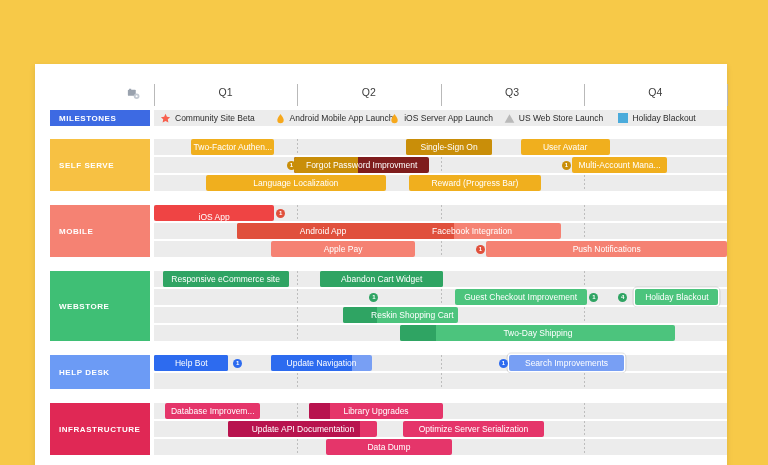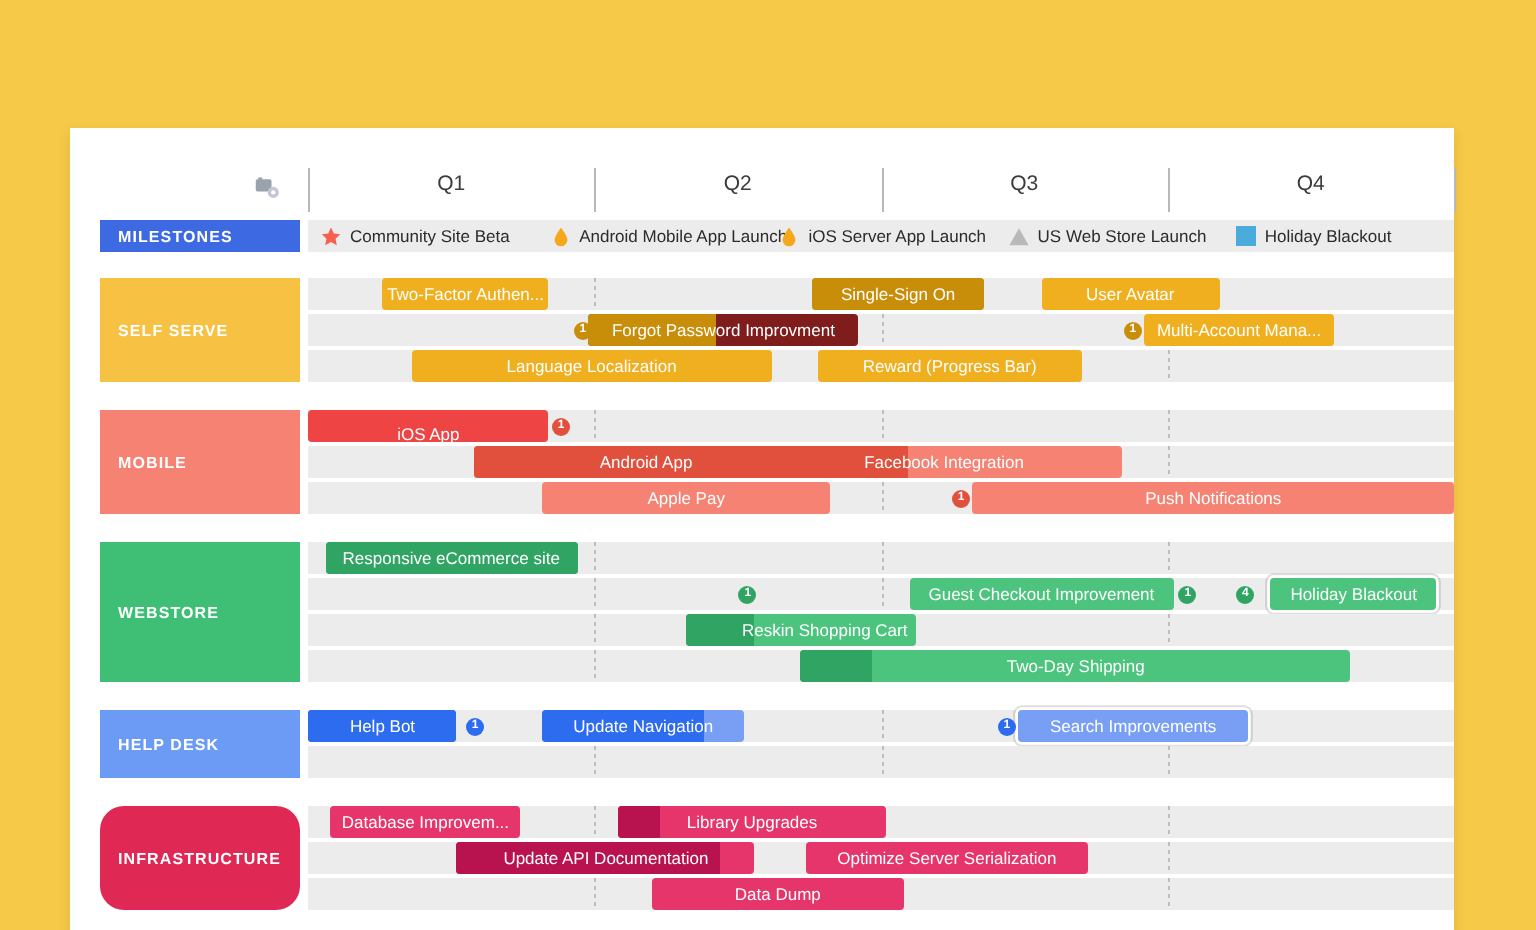--- a/index.html
+++ b/index.html
@@ -244,20 +244,24 @@
         <div class="group" style="top: 161px; height: 70px;">
           <div class="group-label" style="top: 0px; height: 70px; background: rgb(63, 191, 117);">WEBSTORE</div>
           <div class="lane" style="top: 0px;"></div>
           <div class="vsep" style="left: 262.25px; top: 0px; height: 16px;"></div>
           <div class="vsep" style="left: 405.5px; top: 0px; height: 16px;"></div>
           <div class="vsep" style="left: 548.75px; top: 0px; height: 16px;"></div>
           <div class="bar" style="left: 127.595px; width: 126.06px; top: 0px; background: rgb(76, 196, 125);">
             <div class="progress" style="width: 100%; background: rgb(47, 164, 99);"></div>
             <span class="bar-label">Responsive eCommerce site</span>
           </div>
+          <div class="bar" style="left: 285.17px; width: 123.195px; top: 0px; background: rgb(76, 196, 125);">
+            <div class="progress" style="width: 100%; background: rgb(47, 164, 99);"></div>
+            <span class="bar-label">Abandon Cart Widget</span>
+          </div>
           <div class="lane" style="top: 18px;"></div>
           <div class="vsep" style="left: 262.25px; top: 18px; height: 16px;"></div>
           <div class="vsep" style="left: 405.5px; top: 18px; height: 16px;"></div>
           <div class="vsep" style="left: 548.75px; top: 18px; height: 16px;"></div>
           <div class="dot" style="left: 334.448px; top: 21.5px; background: rgb(47, 164, 99);">1</div>
           <div class="bar" style="left: 419.825px; width: 131.79px; top: 18px; background: rgb(76, 196, 125);">
             <span class="bar-label">Guest Checkout Improvement</span>
           </div>
           <div class="dot" style="left: 554.48px; top: 21.5px; background: rgb(47, 164, 99);">1</div>
           <div class="dot" style="left: 583.13px; top: 21.5px; background: rgb(47, 164, 99);">4</div>
@@ -299,21 +303,21 @@
           <div class="bar selected" style="left: 474.26px; width: 114.6px; top: 0px; background: rgb(120, 159, 244);">
             <span class="bar-label">Search Improvements</span>
           </div>
           <div class="dot" style="left: 463.946px; top: 3.5px; background: rgb(45, 107, 239);">1</div>
           <div class="lane" style="top: 18px;"></div>
           <div class="vsep" style="left: 262.25px; top: 18px; height: 16px;"></div>
           <div class="vsep" style="left: 405.5px; top: 18px; height: 16px;"></div>
           <div class="vsep" style="left: 548.75px; top: 18px; height: 16px;"></div>
         </div>
         <div class="group" style="top: 293px; height: 52px;">
-          <div class="group-label" style="top: 0px; height: 52px; background: rgb(224, 40, 85); border-radius: 12px;">INFRASTRUCTURE</div>
+          <div class="group-label" style="top: 0px; height: 52px; background: rgb(224, 40, 85);">INFRASTRUCTURE</div>
           <div class="lane" style="top: 0px;"></div>
           <div class="vsep" style="left: 262.25px; top: 0px; height: 16px;"></div>
           <div class="vsep" style="left: 405.5px; top: 0px; height: 16px;"></div>
           <div class="vsep" style="left: 548.75px; top: 0px; height: 16px;"></div>
           <div class="bar" style="left: 130.46px; width: 94.545px; top: 0px; background: rgb(229, 53, 106);">
             <span class="bar-label">Database Improvem...</span>
           </div>
           <div class="bar" style="left: 273.71px; width: 134.655px; top: 0px; background: rgb(229, 53, 106);">
             <div class="progress" style="width: 16%; background: rgb(184, 19, 78);"></div>
             <span class="bar-label">Library Upgrades</span>

